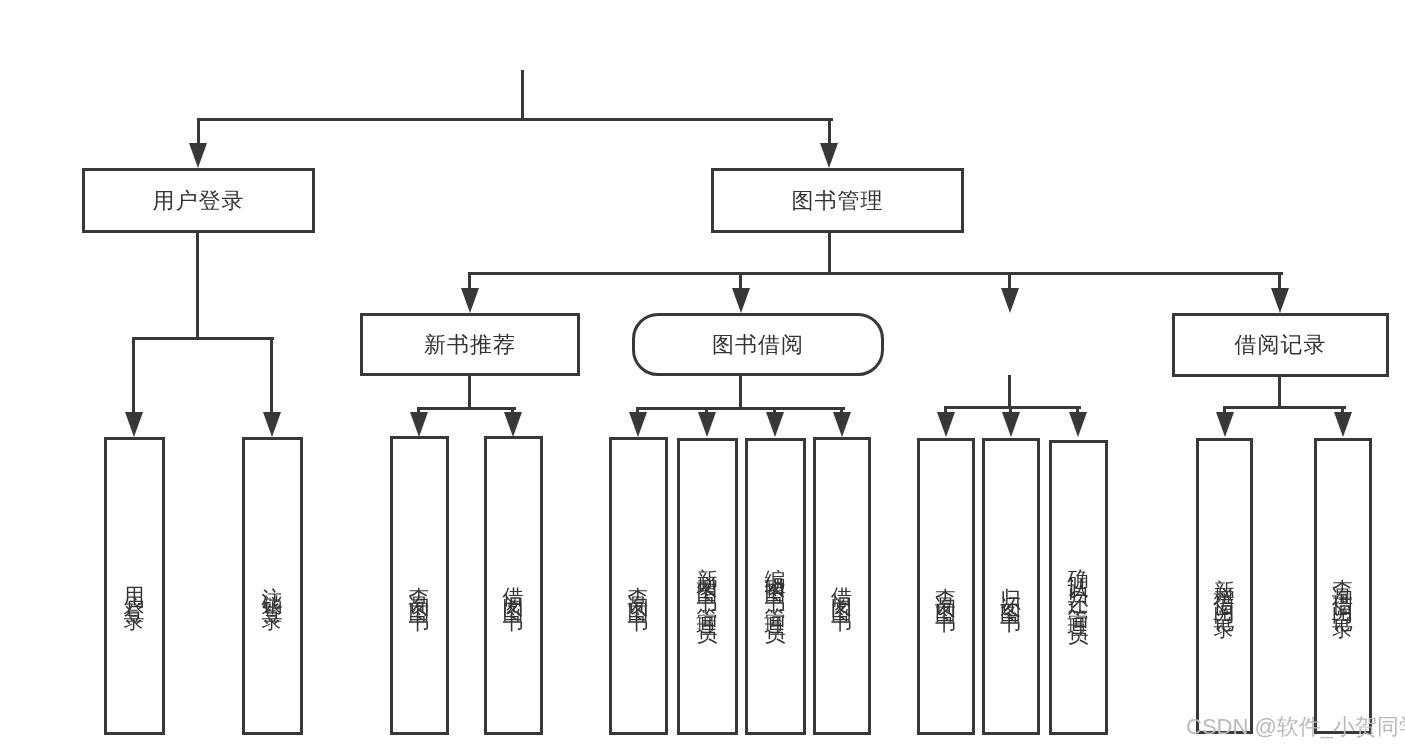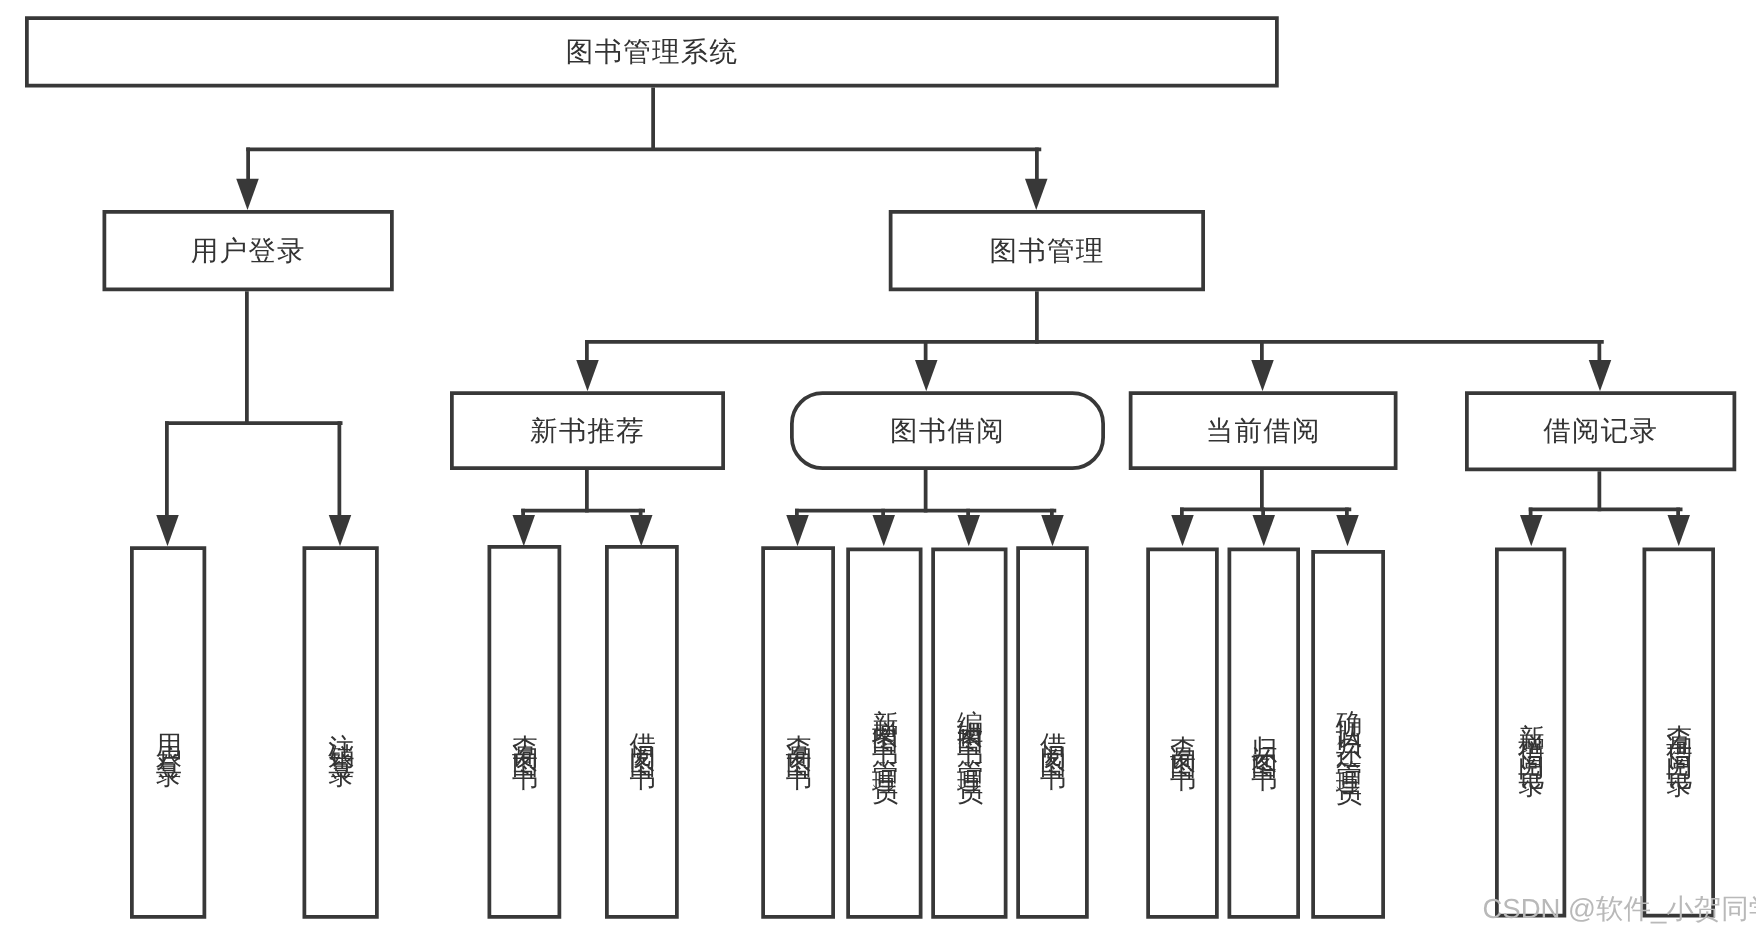--- a/index.html
+++ b/index.html
@@ -52,23 +52,20 @@
     color:var(--wm);
     white-space:nowrap;
     z-index:5;
   }
 </style>
 </head>
 <body>
 
 <div class="canvas">
 
-  <div class="box" style="left:20px;top:13px;width:1003px;height:57px;">
-    <span>图书管理系统</span>
-  </div>
 
   <div class="vl" style="left:521px;top:70px;height:50px;"></div>
   <div class="hl" style="left:197px;top:118px;width:636px;"></div>
   <div class="vl" style="left:197px;top:118px;height:30px;"></div>
   <div class="ah" style="left:189px;top:143px;"></div>
   <div class="vl" style="left:828px;top:118px;height:30px;"></div>
   <div class="ah" style="left:820px;top:143px;"></div>
 
   <div class="box" style="left:82px;top:168px;width:233px;height:65px;">
     <span>用户登录</span>
@@ -93,23 +90,20 @@
   <div class="vl" style="left:1008px;top:272px;height:20px;"></div>
   <div class="ah" style="left:1001px;top:288px;"></div>
   <div class="vl" style="left:1278px;top:272px;height:20px;"></div>
   <div class="ah" style="left:1271px;top:288px;"></div>
 
   <div class="box" style="left:360px;top:313px;width:220px;height:63px;">
     <span>新书推荐</span>
   </div>
   <div class="box" style="left:632px;top:313px;width:252px;height:63px;border-radius:26px;">
     <span>图书借阅</span>
-  </div>
-  <div class="box" style="left:903px;top:313px;width:215px;height:63px;">
-    <span>当前借阅</span>
   </div>
   <div class="box" style="left:1172px;top:313px;width:217px;height:64px;">
     <span>借阅记录</span>
   </div>
 
   <div class="vl" style="left:468px;top:375px;height:35px;"></div>
   <div class="hl" style="left:417px;top:407px;width:99px;"></div>
   <div class="vl" style="left:417px;top:407px;height:8px;"></div>
   <div class="ah" style="left:410px;top:412px;"></div>
   <div class="vl" style="left:511px;top:407px;height:8px;"></div>

